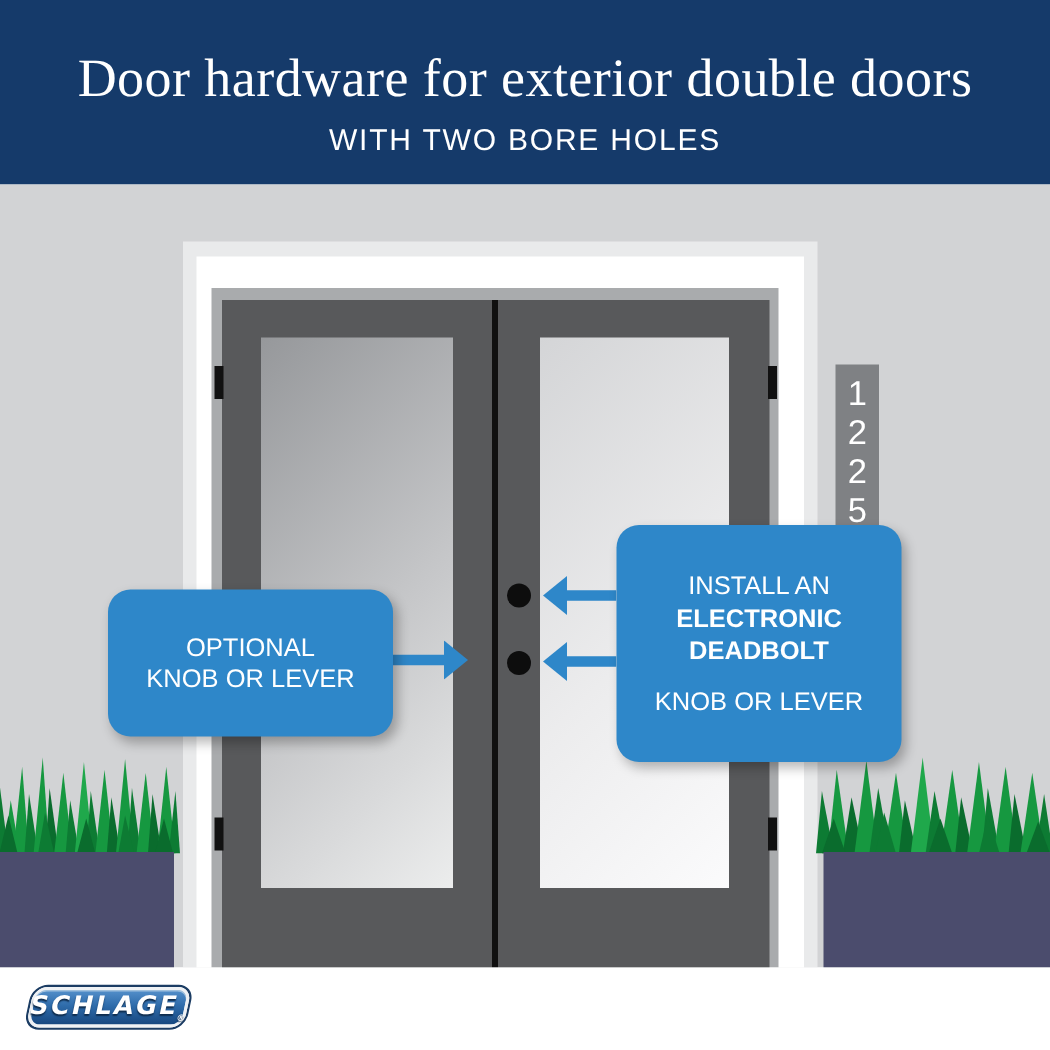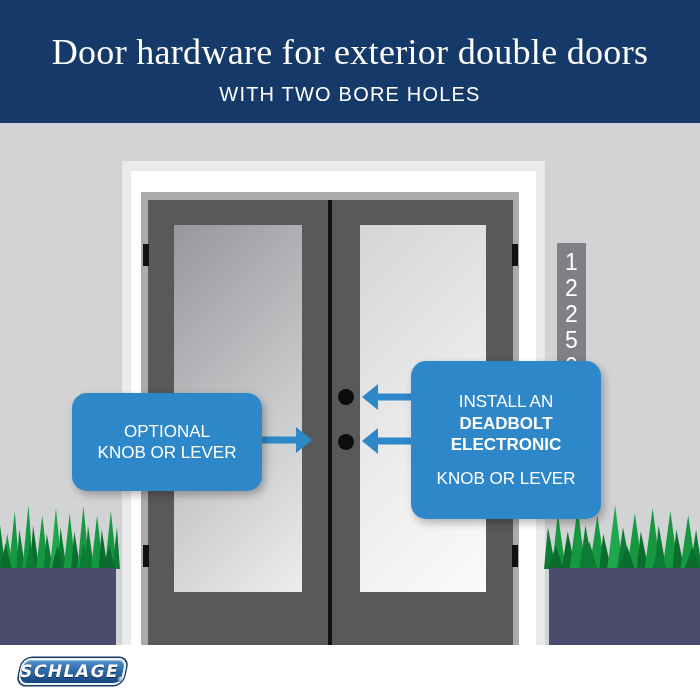--- a/index.html
+++ b/index.html
@@ -54,21 +54,21 @@
   .grass-left{left:-2px;width:122px;}
   .grass-right{left:544px;width:158px;}
   
   .callout{
     position:absolute;background:#2e87c9;color:#ffffff;border-radius:15px;
     display:flex;flex-direction:column;align-items:center;justify-content:center;
     text-align:center;font-size:17px;line-height:21.5px;
     box-shadow:3px 4px 8px rgba(0,0,0,0.28);
   }
   .callout-left{left:72px;top:270px;width:190px;height:98px;}
-  .callout-right{left:411px;top:238px;width:190px;height:158px;}
+  .callout-right{left:411px;top:227px;width:190px;height:158px;}
   .callout .b{font-weight:700;}
   .callout .spacer{height:12px;}
   .arrow-svg{position:absolute;display:block;}
   .arrow-svg .fill{fill:#2e87c9;}
   
   .footer{position:absolute;left:0;top:645px;width:700px;height:55px;background:#ffffff;}
   .logo-badge{
     position:absolute;left:20px;top:13px;width:105px;height:27px;
     transform:skewX(-12deg);
     background:linear-gradient(180deg,#5490cb 0%,#2f6cab 45%,#16477f 100%);
@@ -187,22 +187,22 @@
       <rect class="fill" x="14" y="9.5" width="35" height="7"></rect>
     </svg>
 
     <div class="callout callout-left">
       <div>OPTIONAL</div>
       <div>KNOB OR LEVER</div>
     </div>
 
     <div class="callout callout-right">
       <div>INSTALL AN</div>
+      <div class="b">ELECTRONIC</div>
       <div class="b">DEADBOLT</div>
-      <div class="b">ELECTRONIC</div>
       <div class="spacer"></div>
       <div>KNOB OR LEVER</div>
     </div>
 
   </div>
 
   <div class="footer">
     <div class="logo-badge">
       <span class="logo-text"><span>SCHLAGE</span><span class="logo-reg">®</span></span>
     </div>

